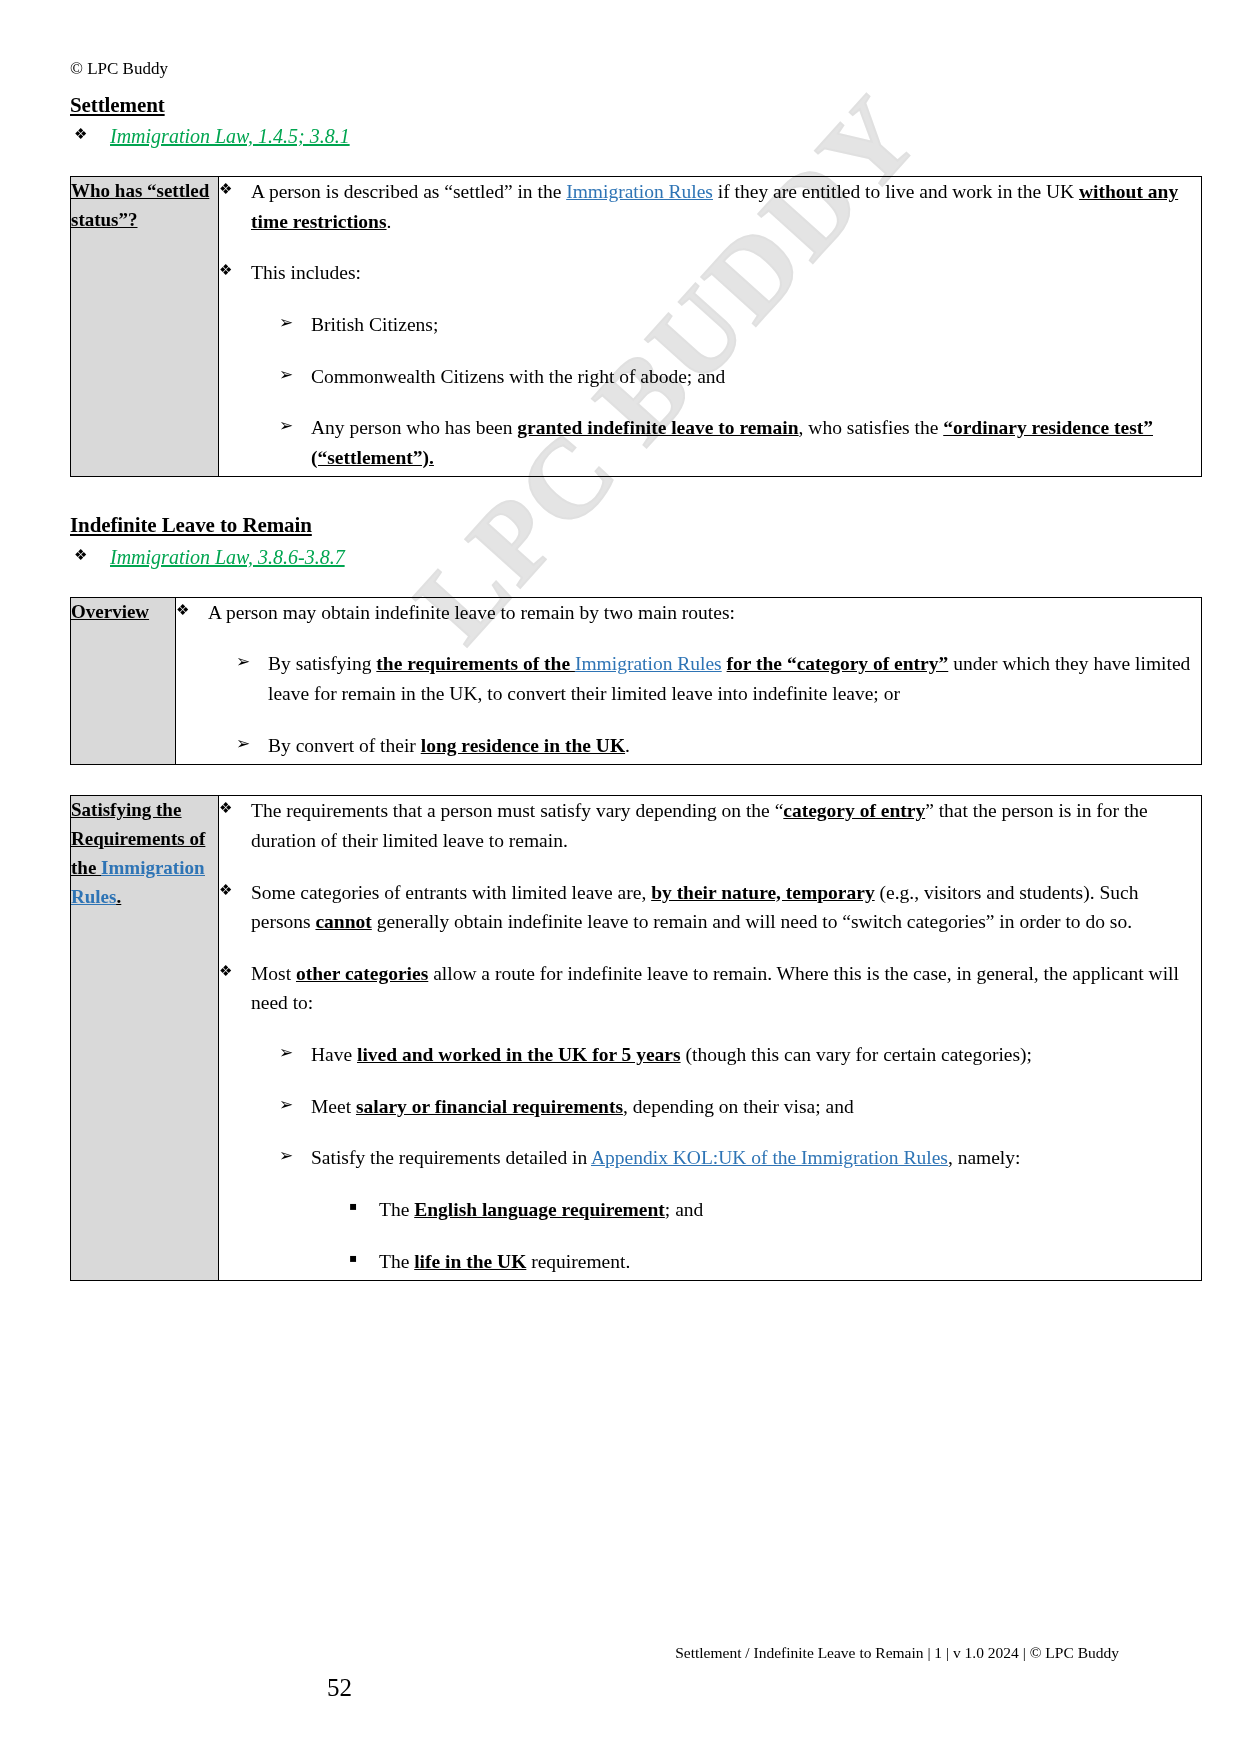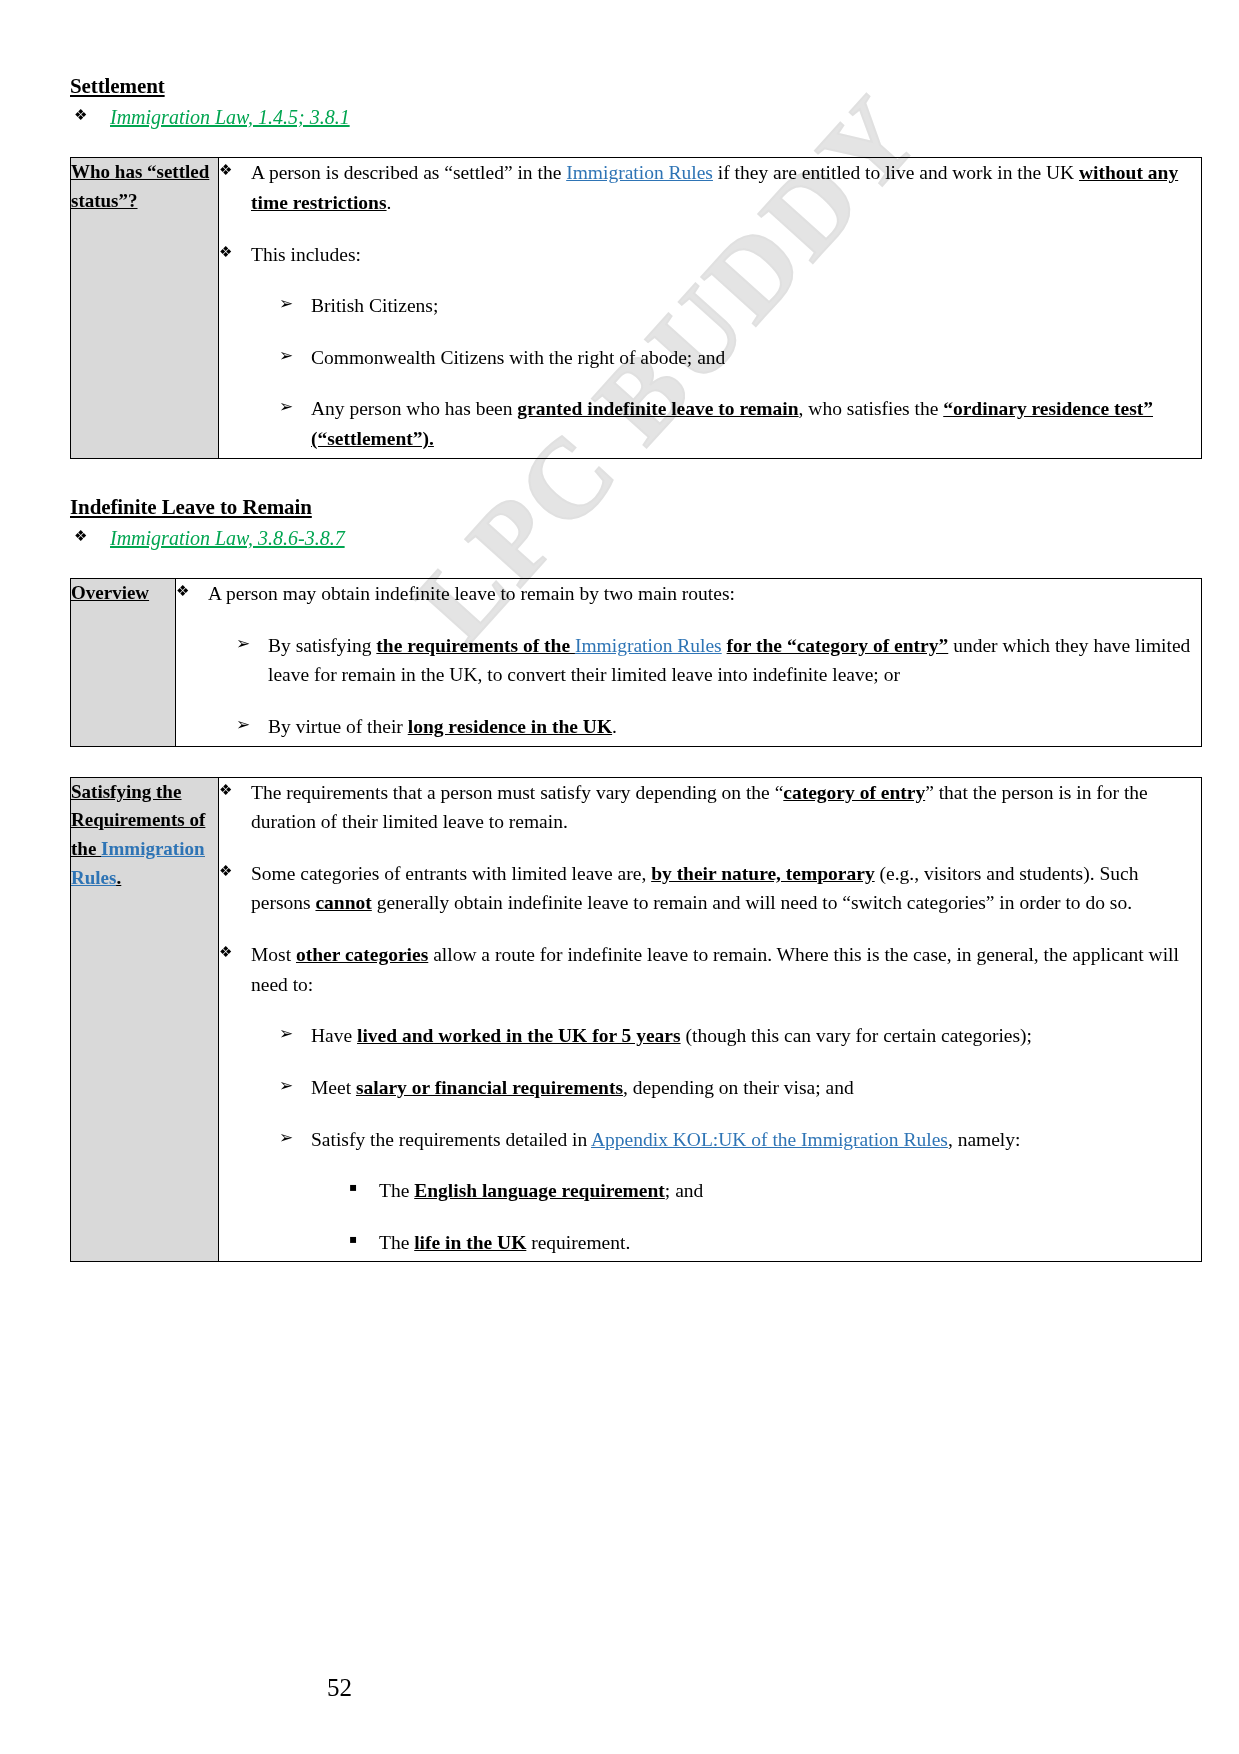--- a/index.html
+++ b/index.html
@@ -173,20 +173,21 @@
 <body>
 
 <div class="page">
 
   <div class="watermark">
     <span>LPC BUDDY</span>
   </div>
 
   <div class="content">
 
+    <div class="copyright">© LPC Buddy</div>
 
     <h1 class="section-title">Settlement</h1>
 
     <div class="ref-line">
       <span class="bullet">❖</span>
       <span class="ref-text">Immigration Law, 1.4.5; 3.8.1</span>
     </div>
 
     <table class="box">
       <colgroup>
@@ -248,21 +249,21 @@
                 <div class="item lvl1">
                   <span class="mark">❖</span>
                   <span class="txt"><span>A person may obtain indefinite leave to remain by two main routes:</span></span>
                 </div>
                 <div class="item lvl2">
                   <span class="mark">➢</span>
                   <span class="txt"><span>By satisfying </span><b class="u">the requirements of the </b><span class="lnk">Immigration Rules</span><span> </span><b class="u">for the “category of entry”</b><span> under which they have limited leave for remain in the UK, to convert their limited leave into indefinite leave; or</span></span>
                 </div>
                 <div class="item lvl2">
                   <span class="mark">➢</span>
-                  <span class="txt"><span>By virtue of their </span><b class="u">long residence in the UK</b><span>.</span></span>
+                  <span class="txt"><span>By convert of their </span><b class="u">long residence in the UK</b><span>.</span></span>
                 </div>
               </div>
         </td>
       </tr>
     </tbody>
       </table>
 
     <table class="box">
       <colgroup>
           <col style="width:148px">
@@ -309,16 +310,17 @@
                 </div>
               </div>
         </td>
       </tr>
     </tbody>
       </table>
 
   </div>
 
   <div class="footer">
+    <div class="fline">Settlement / Indefinite Leave to Remain | 1 | v 1.0 2024 | © LPC Buddy</div>
     <div class="pageno">52</div>
   </div>
 
 </div>
 
 </body></html>

